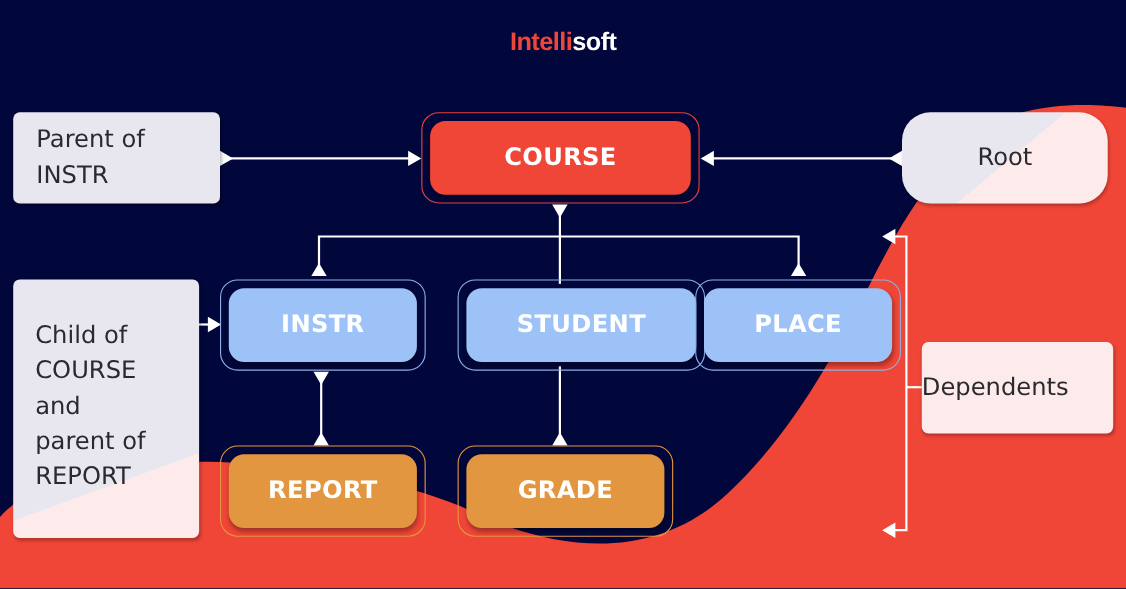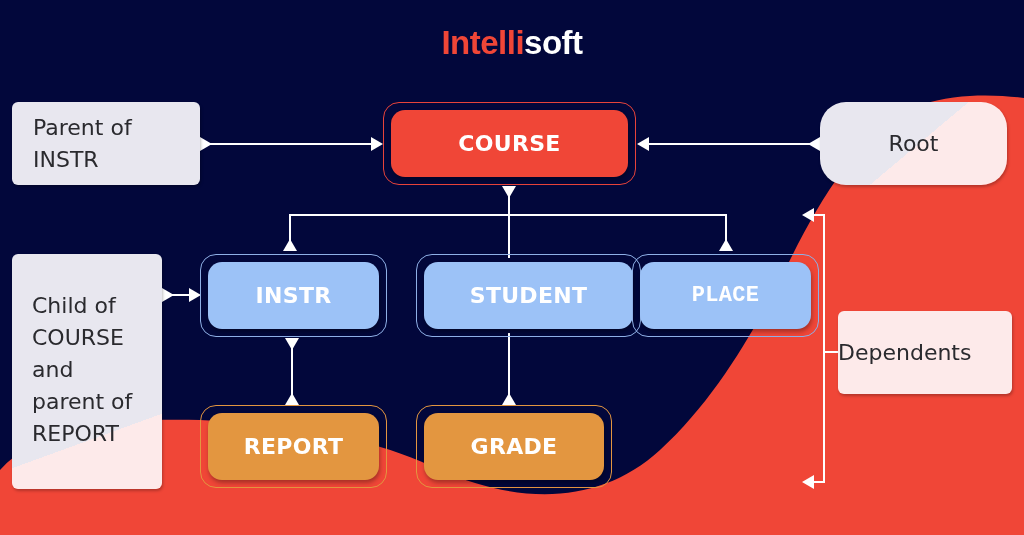--- a/index.html
+++ b/index.html
@@ -2,21 +2,21 @@
 <html><head>
 <meta charset="utf-8">
 <style>
   * { box-sizing: border-box; margin: 0; padding: 0; }
   html, body { width: 1024px; height: 535px; overflow: hidden; background: #02073b; }
   body { position: relative; font-family: "DejaVu Sans", sans-serif; }
   #bg { position: absolute; left: 0; top: 0; width: 1024px; height: 535px; }
   #lines { position: absolute; left: 0; top: 0; width: 1024px; height: 535px; pointer-events: none; }
 
   .logo { position: absolute; left: 0; top: 24px; width: 1024px; text-align: center;
-          font-family: "Liberation Sans", sans-serif; font-weight: bold; font-size: 33px; letter-spacing: -0.5px; }
+          font-family: "Liberation Sans", sans-serif; font-weight: bold; font-size: 23px; letter-spacing: -0.5px; }
   .logo .a { color: #f04637; }
   .logo .b { color: #ffffff; }
 
   .label { position: absolute; background: #e8e7ef; border-radius: 6px;
            color: #2a2a2e; font-size: 22px; line-height: 32px;
            box-shadow: 1px 2px 3px rgba(0,0,0,0.25); overflow: hidden; }
   .label .txt { position: relative; z-index: 2; }
   .label.pink { background: #fdeaea; }
 
   .node-wrap { position: absolute; border-radius: 16px; border: 1.5px solid; }
@@ -84,21 +84,21 @@
 
 <div class="label" style="left:12px; top:102px; width:188px; height:83px; padding:10px 0 0 21px;">
   <div class="txt">Parent of</div>
   <div class="txt">INSTR</div>
 </div>
 
 <div class="label" style="left:820px; top:102px; width:187px; height:83px; display:flex; align-items:center; justify-content:center; background: linear-gradient(140deg, #e8e7ef 0%, #e8e7ef 52%, #fdeaea 52%, #fdeaea 100%); border-radius: 26px;">
   <span class="txt">Root</span>
 </div>
 
-<div class="label" style="left:12px; top:254px; width:150px; height:235px; padding:36px 0 0 20px; background: linear-gradient(160deg, #e8e7ef 0%, #e8e7ef 74%, #fdeaea 74%, #fdeaea 100%);">
+<div class="label" style="left:12px; top:254px; width:169px; height:235px; padding:36px 0 0 20px; background: linear-gradient(160deg, #e8e7ef 0%, #e8e7ef 74%, #fdeaea 74%, #fdeaea 100%);">
   <div class="txt">Child of</div>
   <div class="txt">COURSE</div>
   <div class="txt">and</div>
   <div class="txt">parent of</div>
   <div class="txt">REPORT</div>
 </div>
 
 <div class="label pink" style="left:838px; top:311px; width:174px; height:83px; display:flex; align-items:center; justify-content:flex-start;">
   <span class="txt">Dependents</span>
 </div>
@@ -108,21 +108,21 @@
 </div>
 
 <div class="node-wrap blue-wrap" style="left:200px; top:254px; width:187px; height:83px;">
   <div class="node blue">INSTR</div>
 </div>
 
 <div class="node-wrap blue-wrap" style="left:416px; top:254px; width:225px; height:83px;">
   <div class="node blue">STUDENT</div>
 </div>
 
-<div class="node-wrap blue-wrap" style="left:632px; top:254px; width:187px; height:83px;font-family:Liberation Mono, monospace;">
+<div class="node-wrap blue-wrap" style="left:632px; top:254px; width:187px; height:83px;">
   <div class="node blue">PLACE</div>
 </div>
 
 <div class="node-wrap orange-wrap" style="left:200px; top:405px; width:187px; height:83px;">
   <div class="node orange">REPORT</div>
 </div>
 
 <div class="node-wrap orange-wrap" style="left:416px; top:405px; width:196px; height:83px;">
   <div class="node orange">GRADE</div>
 </div>

